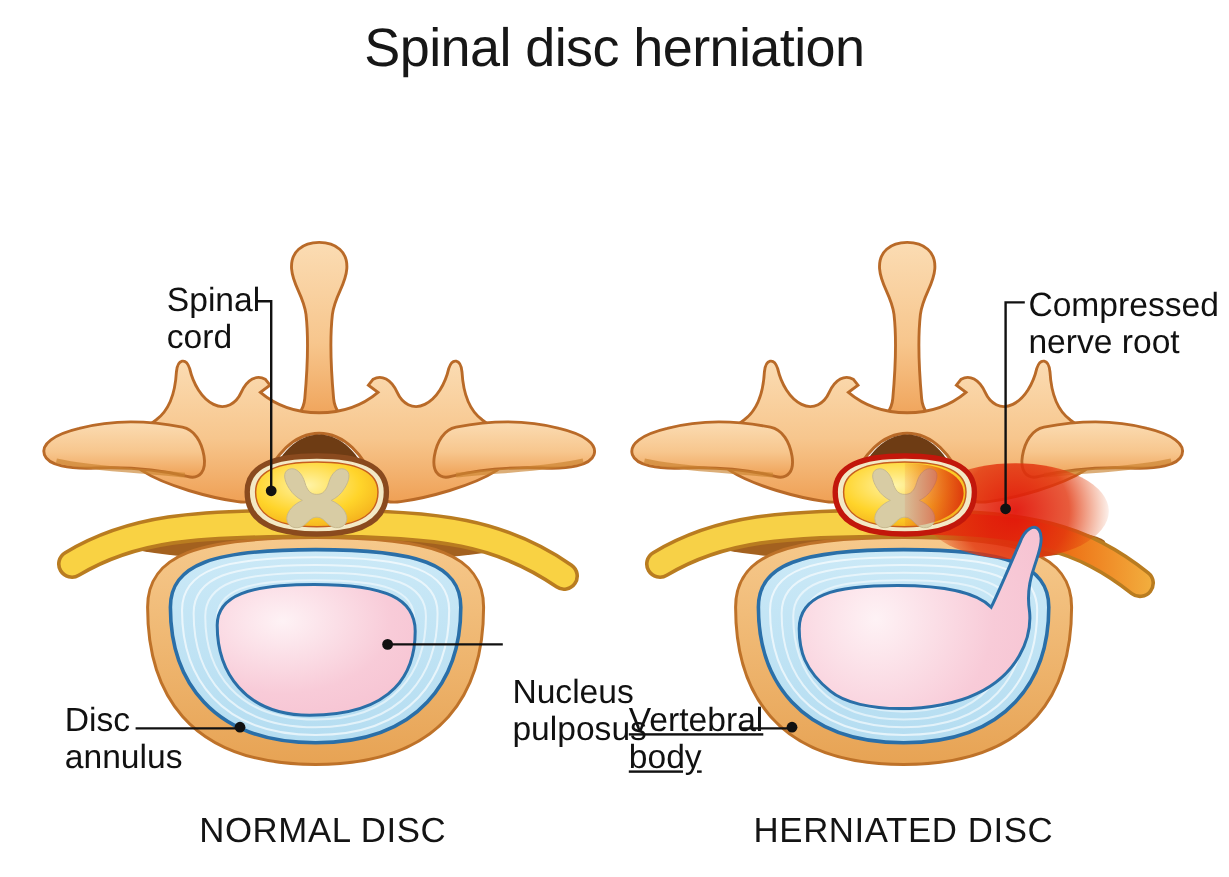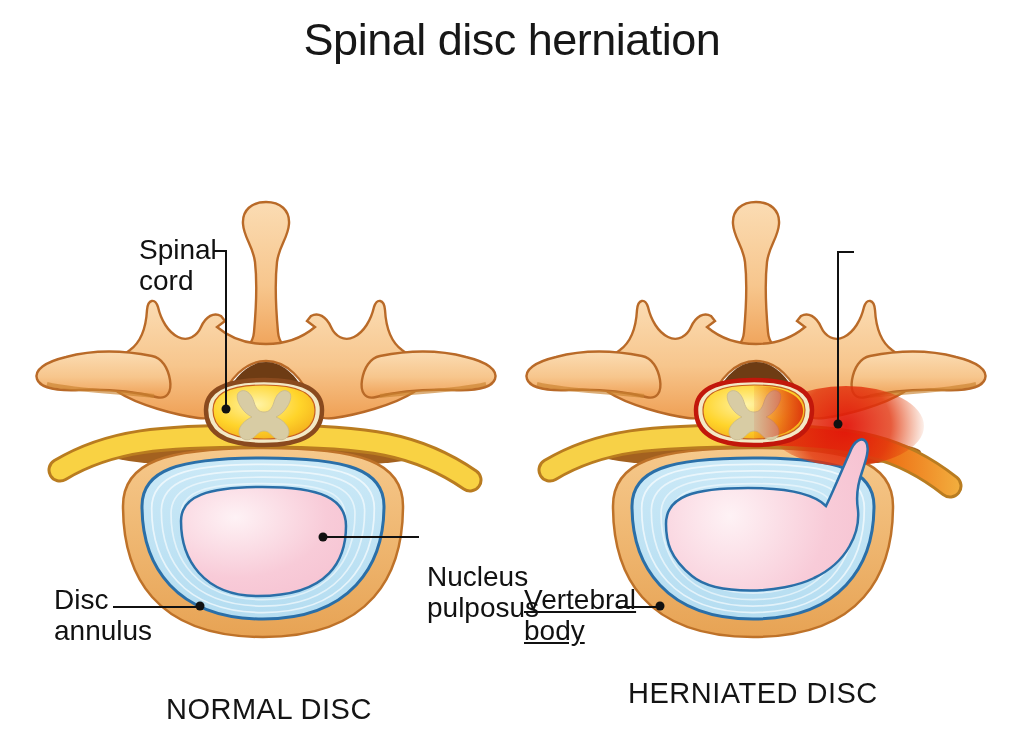--- a/index.html
+++ b/index.html
@@ -154,22 +154,24 @@
       <circle cx="226" cy="409" r="4.5"></circle>
       <circle cx="838" cy="424" r="4.5"></circle>
       <circle cx="323" cy="537" r="4.5"></circle>
       <circle cx="200" cy="606" r="4.5"></circle>
       <circle cx="660" cy="606" r="4.5"></circle>
     </g>
   </svg>
 
   <div class="anno" style="left:139px;top:234px;">Spinal
 cord</div>
+  <div class="anno" style="left:857px;top:238px;">Compressed
+nerve root</div>
   <div class="anno" style="left:427px;top:521px;margin-top:40px;">Nucleus
 pulposus</div>
   <div class="anno" style="left:54px;top:584px;">Disc
 annulus</div>
   <div class="anno" style="left:524px;top:584px;text-decoration:underline;">Vertebral
 body</div>
 
-  <div class="caption" style="left:166px;top:677px;margin-top:16px;">NORMAL DISC</div>
+  <div class="caption" style="left:166px;top:677px;">NORMAL DISC</div>
   <div class="caption" style="left:628px;top:677px;">HERNIATED DISC</div>
 </div>
 
 </body></html>

